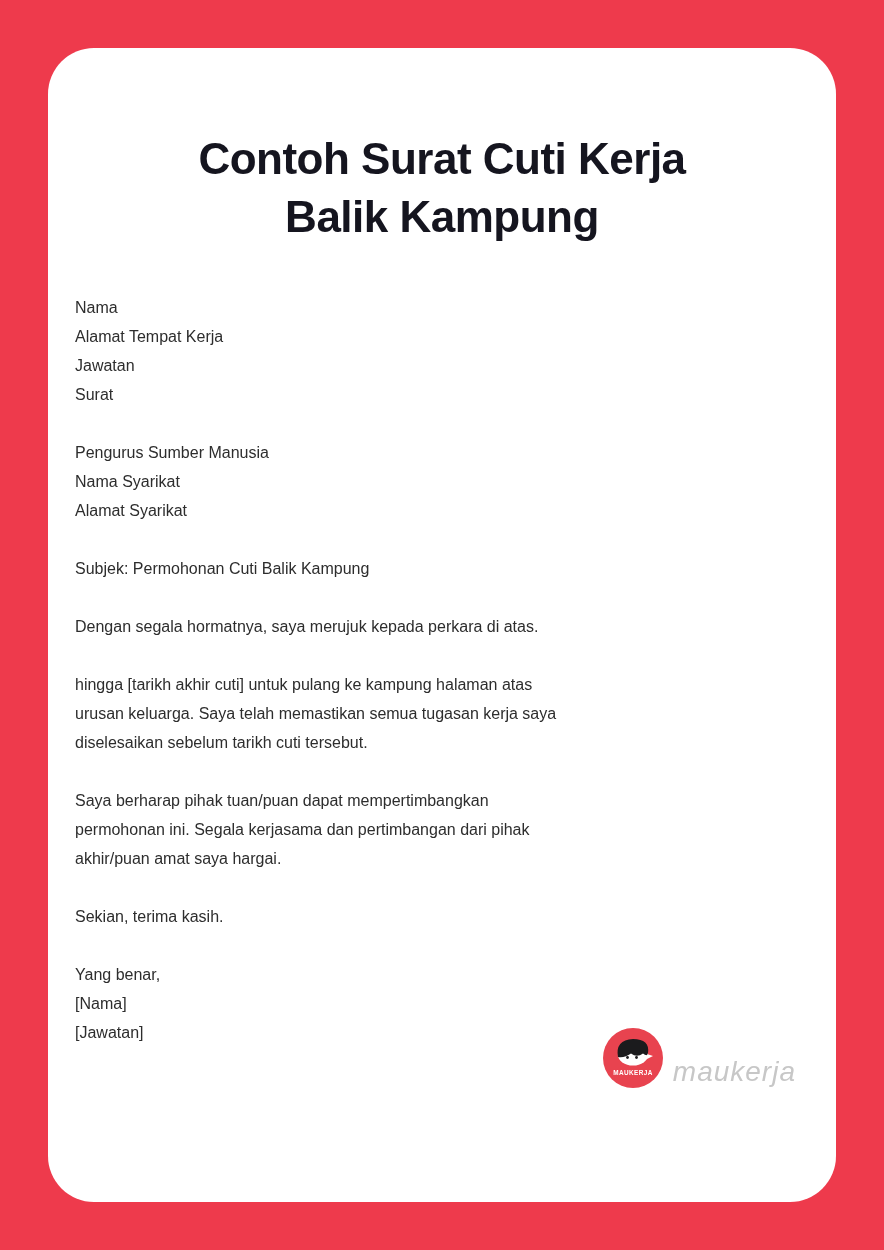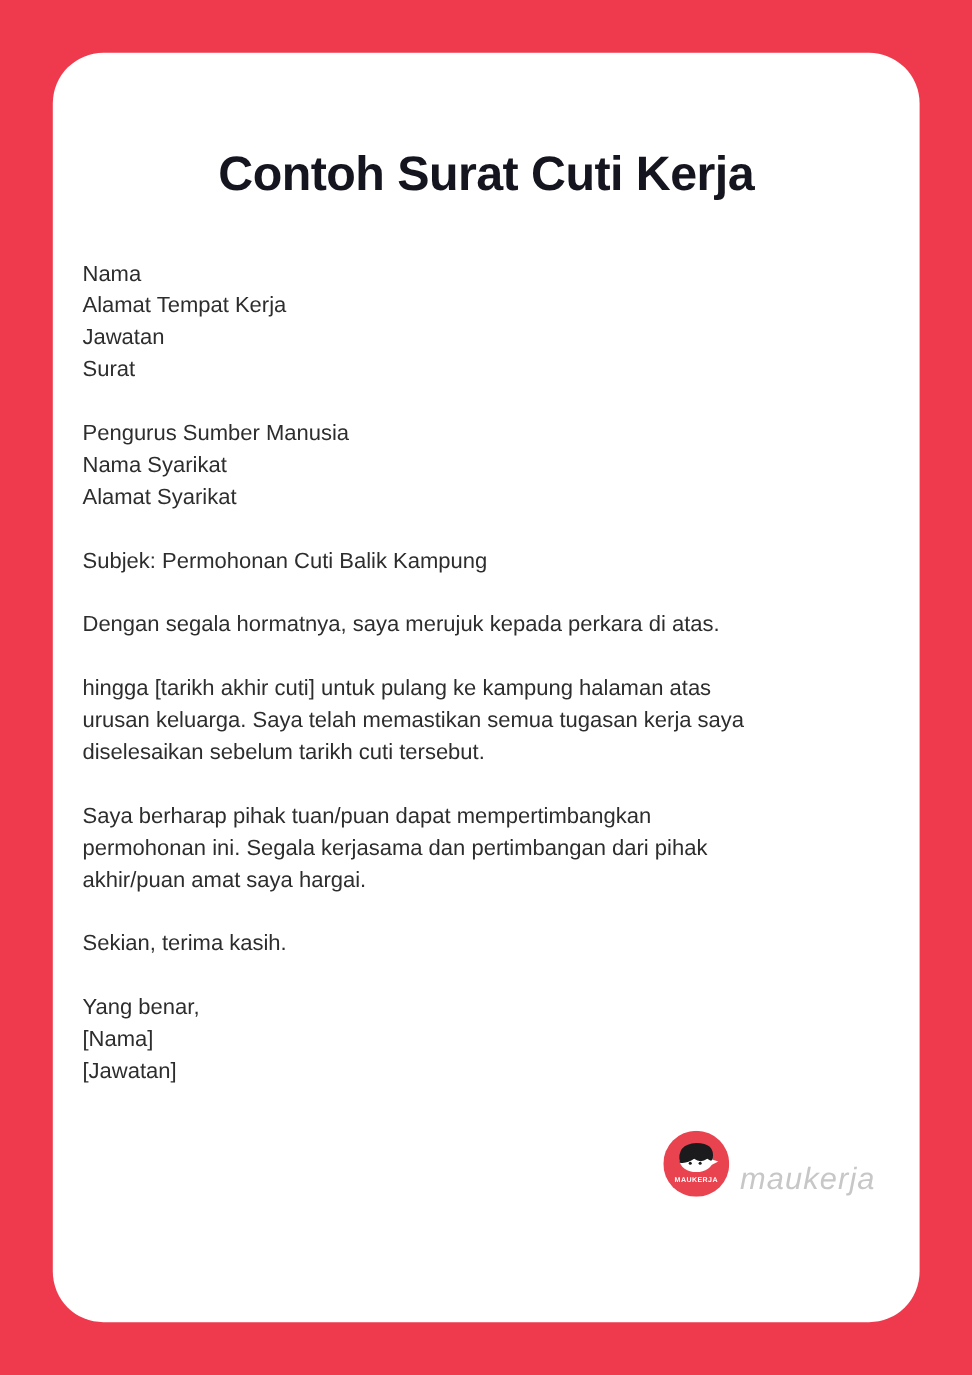--- a/index.html
+++ b/index.html
@@ -27,21 +27,21 @@
     text-align: center;
     font-size: 44px;
     line-height: 58px;
     font-weight: 800;
     letter-spacing: -0.5px;
     color: #15151f;
   }
   .letter {
     margin-top: 47px;
     padding: 0 26px 0 27px;
-    font-size: 20px;
+    font-size: 16px;
     line-height: 29px;
     color: #2d2d2d;
   }
   .block { margin-bottom: 29px; }
   .block:last-child { margin-bottom: 0; }
   .line { white-space: nowrap; }
   .logo-row {
     position: absolute;
     right: 40px;
     top: 980px;
@@ -58,20 +58,21 @@
   }
 </style>
 </head>
 <body>
 
 <div class="page">
   <div class="card">
 
     <h1 class="title">
       <span>Contoh Surat Cuti Kerja</span><br>
+      <span>Balik Kampung</span>
     </h1>
 
     <div class="letter">
 
       <div class="block">
         <div class="line">Nama</div>
         <div class="line">Alamat Tempat Kerja</div>
         <div class="line">Jawatan</div>
         <div class="line">Surat</div>
       </div>

